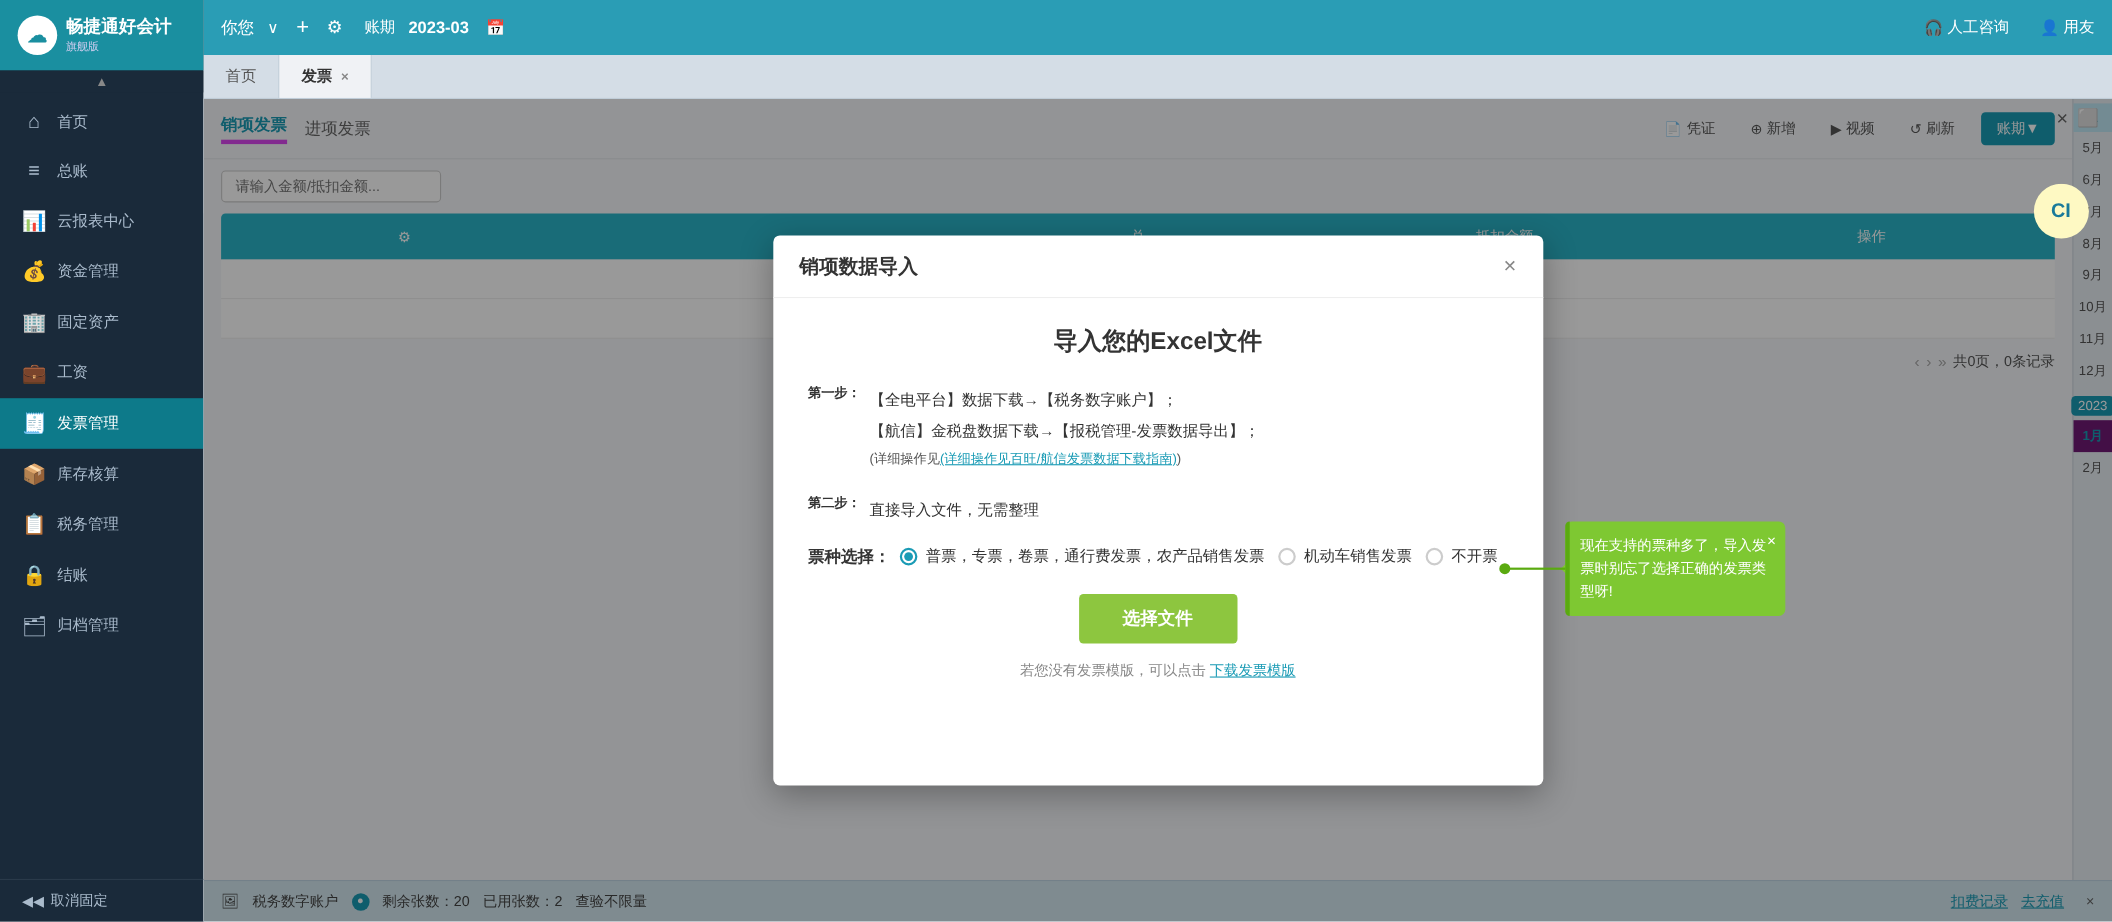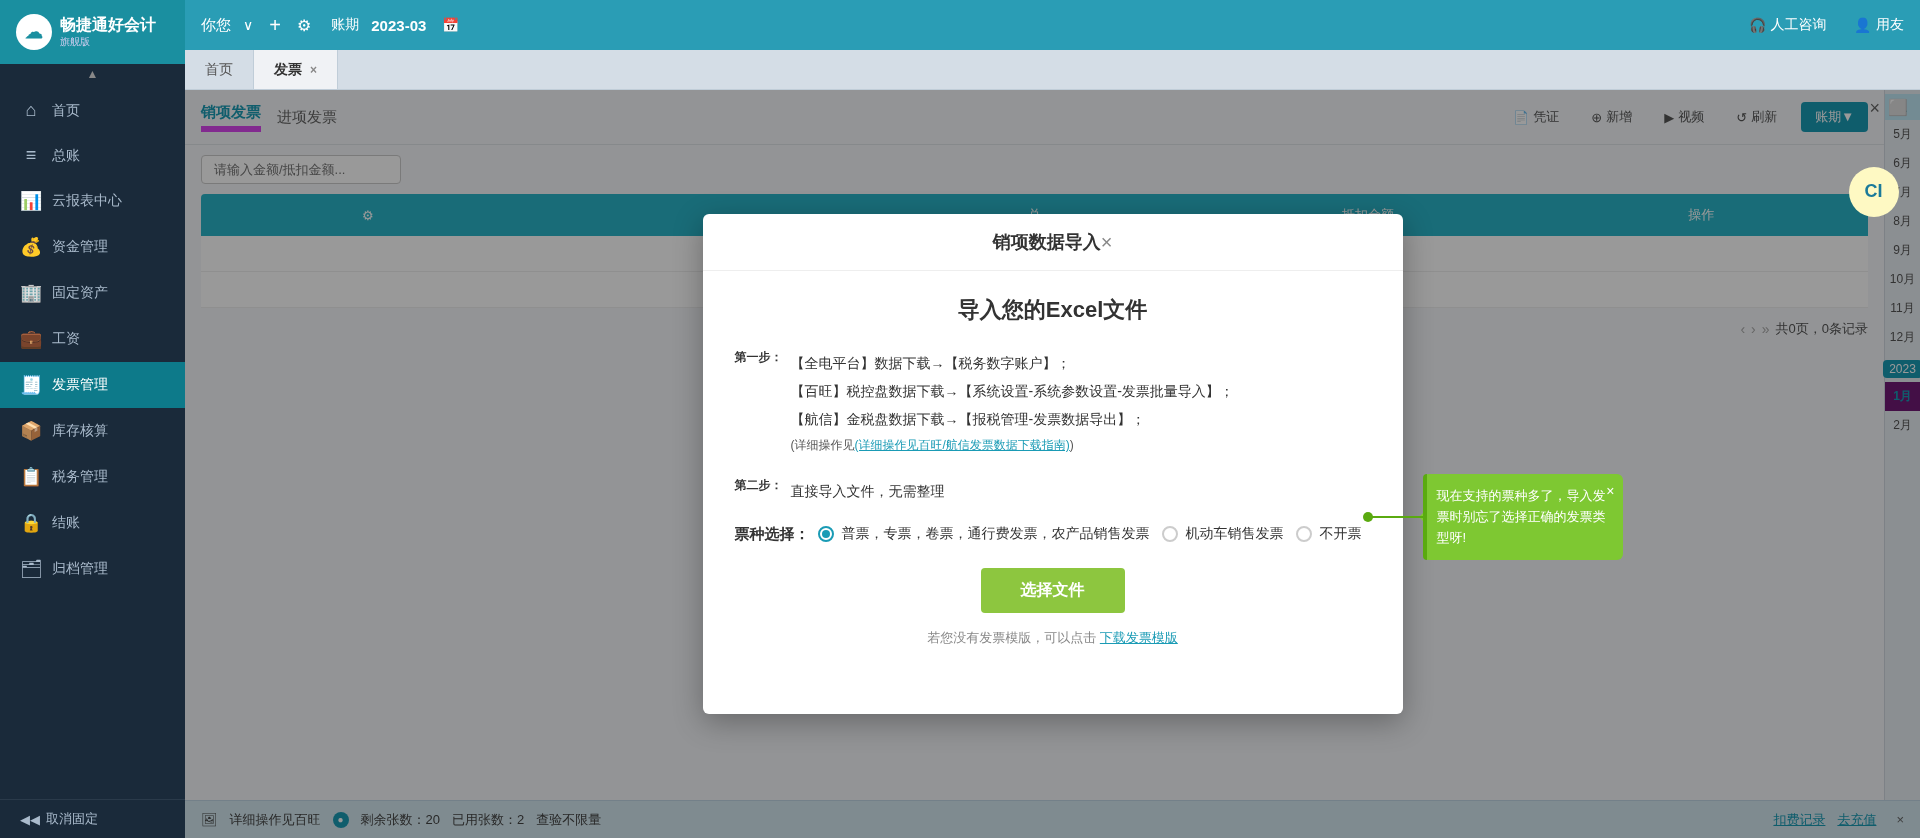--- a/index.html
+++ b/index.html
@@ -47,21 +47,21 @@
     .tabs-bar { display: flex; align-items: center; background: #d4dde6; height: 40px; border-bottom: 1px solid #c0cdd8; flex-shrink: 0; }
     .tab-item { padding: 0 20px; height: 100%; display: flex; align-items: center; font-size: 14px; color: #555; cursor: pointer; border-right: 1px solid #c0cdd8; }
     .tab-item.active { background: #f0f2f5; color: #333; font-weight: bold; }
     .tab-close { margin-left: 8px; color: #888; font-size: 12px; cursor: pointer; }
 
     
     .invoice-main { flex: 1; background: #f5f7fa; padding: 0; overflow: hidden; }
 
     
     .invoice-toolbar { background: #f5f7fa; padding: 12px 16px; display: flex; align-items: center; gap: 16px; border-bottom: 1px solid #e0e4e8; flex-shrink: 0; }
-    .invoice-tab { font-size: 15px; color: #1a9bb5; font-weight: bold; cursor: pointer; padding-bottom: 4px; border-bottom: 6px solid #d946ef; }
+    .invoice-tab { font-size: 15px; color: #1a9bb5; font-weight: bold; cursor: pointer; padding-bottom: 4px; border-bottom: 4px solid #d946ef; }
     .invoice-tab-inactive { font-size: 15px; color: #666; cursor: pointer; }
     .toolbar-spacer { flex: 1; }
     .toolbar-btn { display: flex; align-items: center; gap: 4px; font-size: 13px; color: #555; cursor: pointer; padding: 4px 8px; }
     .toolbar-btn-primary { background: #1a9bb5; color: white; border-radius: 4px; padding: 6px 14px; font-size: 13px; cursor: pointer; }
 
     
     .search-bar { display: flex; align-items: center; padding: 10px 16px; gap: 10px; background: #f5f7fa; }
     .search-input { border: 1px solid #ccc; border-radius: 4px; padding: 6px 12px; font-size: 13px; width: 200px; color: #999; }
 
     
@@ -92,21 +92,21 @@
     
     .pagination { display: flex; align-items: center; gap: 6px; font-size: 13px; color: #555; }
     .page-btn { color: #aaa; cursor: pointer; font-size: 14px; }
     .page-badge { background: #1a9bb5; color: white; border-radius: 4px; padding: 2px 6px; font-size: 12px; }
 
     
     .modal-overlay { position: absolute; top: 0; left: 0; right: 0; bottom: 0; background: rgba(0,0,0,0.4); display: flex; align-items: center; justify-content: center; z-index: 100; }
 
     
     .modal { background: white; border-radius: 6px; width: 700px; min-height: 500px; position: relative; box-shadow: 0 8px 30px rgba(0,0,0,0.3); }
-    .modal-header { display: flex; align-items: center; justify-content: center; padding: 16px 24px; border-bottom: 1px solid #eee; }
+    .modal-header { display: flex; align-items: center; justify-content: space-between; padding: 16px 24px; border-bottom: 1px solid #eee; }
     .modal-title { font-size: 18px; font-weight: bold; color: #333; }
     .modal-close { cursor: pointer; font-size: 20px; color: #888; }
     .modal-body { padding: 24px 32px; }
 
     
     .import-main-title { text-align: center; font-size: 22px; font-weight: bold; color: #333; margin-bottom: 24px; }
 
     
     .step-row { display: flex; align-items: flex-start; margin-bottom: 20px; gap: 8px; }
     .step-label { font-size: 12px; color: #333; font-weight: bold; white-space: nowrap; }
@@ -314,21 +314,21 @@
           <div class="right-panel-month" style="margin-top: 4px;">
             <span class="page-badge">2023</span>
           </div>
           <div class="right-panel-month active">1月</div>
           <div class="right-panel-month">2月</div>
         </div>
       </div>
 
       <div class="bottom-bar">
         <span>🖼</span>
-        <span>详细操作见百旺</span>
+        <span>税务数字账户</span>
         <span class="badge-blue">●</span>
         <span>剩余张数：20</span>
         <span>已用张数：2</span>
         <span>查验不限量</span>
         <div class="bottom-bar-spacer"></div>
         <span class="bottom-link">扣费记录</span>
         <span class="bottom-link">去充值</span>
         <span class="bottom-close">×</span>
       </div>
 
@@ -340,21 +340,20 @@
             <span class="modal-close">×</span>
           </div>
 
           <div class="modal-body">
             <div class="import-main-title">导入您的Excel文件</div>
 
             <div class="step-row">
               <span class="step-label">第一步：</span>
               <div class="step-content">
                 <div>【全电平台】数据下载→【税务数字账户】；</div>
-                <div>【百旺】税控盘数据下载→【系统设置-系统参数设置-发票批量导入】；</div>
                 <div>【航信】金税盘数据下载→【报税管理-发票数据导出】；</div>
                 <div class="step-sub">
                   (详细操作见<span class="step-link">(详细操作见百旺/航信发票数据下载指南)</span>)
                 </div>
               </div>
             </div>
 
             <div class="step-row">
               <span class="step-label">第二步：</span>
               <span class="step-content">直接导入文件，无需整理</span>

